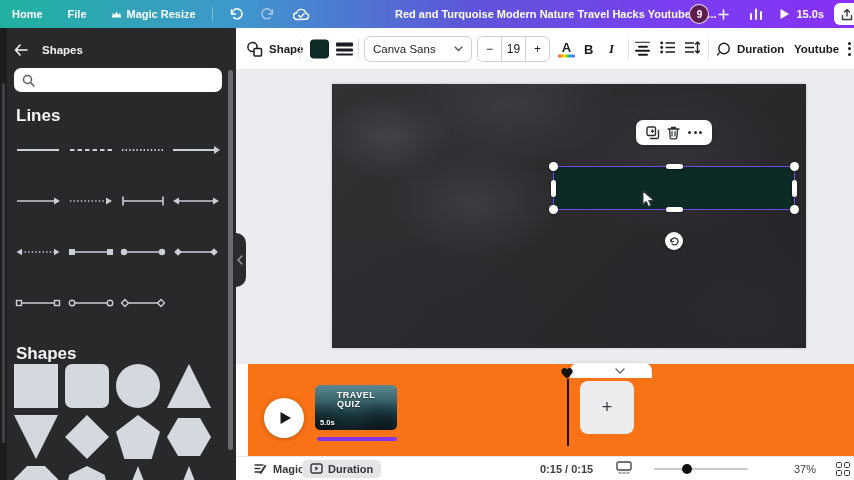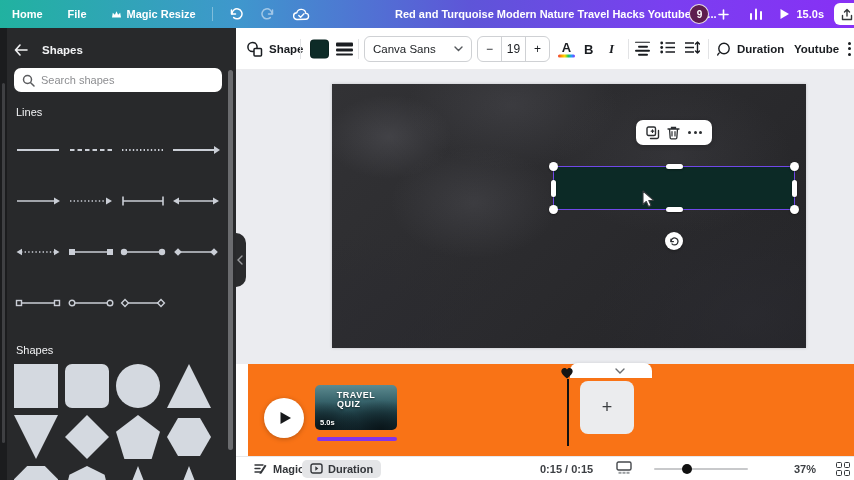--- a/index.html
+++ b/index.html
@@ -29,21 +29,21 @@
   .left-rail { position:absolute; left:0; top:0; width:7px; height:100%; background:#1b1c1e; }
   .left-rail .rail-thumb { position:absolute; left:2px; top:55px; width:3px; height:360px; background:#3f4043; border-radius:2px; }
   .sb-scroll { position:absolute; right:3px; top:42px; width:5px; height:380px; background:#77787b; border-radius:3px; opacity:.85; }
   .sb-head { position:absolute; left:14px; top:16px; display:flex; align-items:center; color:#f2f3f5; }
   .sb-title { font-size:11.5px; font-weight:700; margin-left:14px; }
   .sb-search { position:absolute; left:14px; top:40px; width:208px; height:24px; background:#fff; border-radius:7px;
     display:flex; align-items:center; padding:0 8px; }
   .sb-search input { border:none; outline:none; font-size:11px; margin-left:6px; width:160px; color:#333;
     font-family:"Liberation Sans",sans-serif; background:transparent; }
   .sb-search input::placeholder { color:#8d8e91; }
-  .sb-section { position:absolute; left:16px; font-size:11px; font-weight:400; color:#f2f3f5; }
+  .sb-section { position:absolute; left:16px; font-size:17px; font-weight:700; color:#f2f3f5; }
   .lines-grid { position:absolute; left:12px; top:96px; width:210px; display:grid;
     grid-template-columns:repeat(4,1fr); grid-auto-rows:51px; }
   .line-item { display:flex; align-items:center; justify-content:center; }
   .line-item svg { stroke:#caced6; fill:none; }
   .line-item .fl { fill:#caced6; stroke:none; }
   .shape-grid { position:absolute; left:14px; top:336px; width:210px; display:grid;
     grid-template-columns:repeat(4,44px); grid-column-gap:7px; grid-row-gap:7px; }
   .shp { width:44px; height:44px; background:#d4d9e0; }
   .shp-rounded { border-radius:7px; }
   .shp-circle { border-radius:50%; }
@@ -150,21 +150,21 @@
   .statusbar > * { position:absolute; top:50%; transform:translateY(-50%); }
   .sb-label { font-size:11px; font-weight:700; color:#33363a; }
   .notes { left:18px; display:flex; align-items:center; gap:5px; color:#33363a; }
   .duration-pill { left:66px; height:18px; background:#e4e5e7; border-radius:5px; display:flex;
     align-items:center; gap:5px; padding:0 8px; color:#33363a; }
   .time-ind { left:304px; font-size:11px; font-weight:700; color:#3c3f43; }
   .pages-ic { left:380px; }
   .zoom-slider { left:418px; width:94px; height:10px; }
   .zoom-slider .track { position:absolute; left:0; right:0; top:4px; height:2px; background:#c8c9cb; border-radius:1px; }
   .zoom-slider .knob { position:absolute; left:28px; top:0; width:10px; height:10px; border-radius:50%; background:#111; }
-  .zoom-pct { left:558px; font-size:11px; font-weight:700; color:#3c3f43; }
+  .zoom-pct { left:558px; font-size:11px; font-weight:400; color:#3c3f43; }
   .grid-ic { left:600px; display:grid; grid-template-columns:6px 6px; grid-gap:2px; }
   .grid-ic div { width:6px; height:6px; border:1.4px solid #33363a; border-radius:1.5px; }
 </style>
 </head>
 <body>
 
 <div class="topbar">
   <div class="tb-menu">
     <span class="tb-item" style="margin-left:12px">Home</span>
     <span class="tb-item" style="margin-left:25px">File</span>
@@ -237,21 +237,20 @@
         <path d="M6 1 L1.5 6 L6 11 M1.5 6 H13" fill="none" stroke="#f2f3f5" stroke-width="1.6" stroke-linecap="round" stroke-linejoin="round"></path>
       </svg>
     <span class="sb-title">Shapes</span>
   </div>
 
   <div class="sb-search">
     <svg width="13" height="13" viewBox="0 0 13 13">
         <circle cx="5.5" cy="5.5" r="4" fill="none" stroke="#5b5c5f" stroke-width="1.5"></circle>
         <path d="M8.7 8.7 L12 12" stroke="#5b5c5f" stroke-width="1.5" stroke-linecap="round"></path>
       </svg>
-    <input type="text" placeholder="Search shapes" style="">
   </div>
 
   <div class="sb-section" style="top:78px">Lines</div>
 
   <div class="lines-grid">
     <div class="line-item">
         <svg width="46" height="12" viewBox="0 0 46 12">
           <line x1="2" y1="6" x2="44" y2="6" stroke-width="1.8"></line>
         </svg>
       </div>

